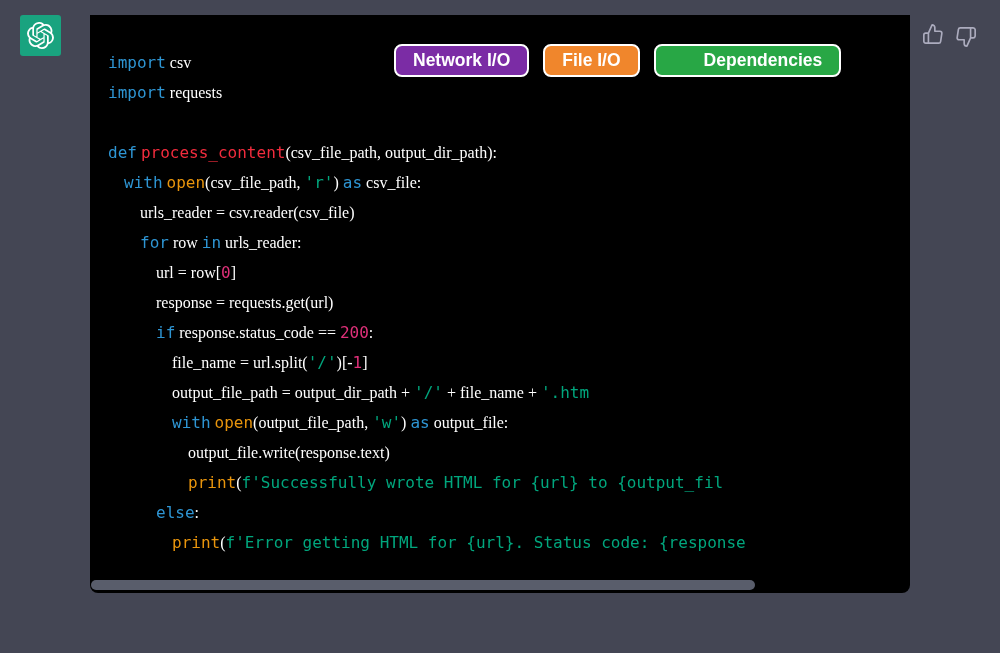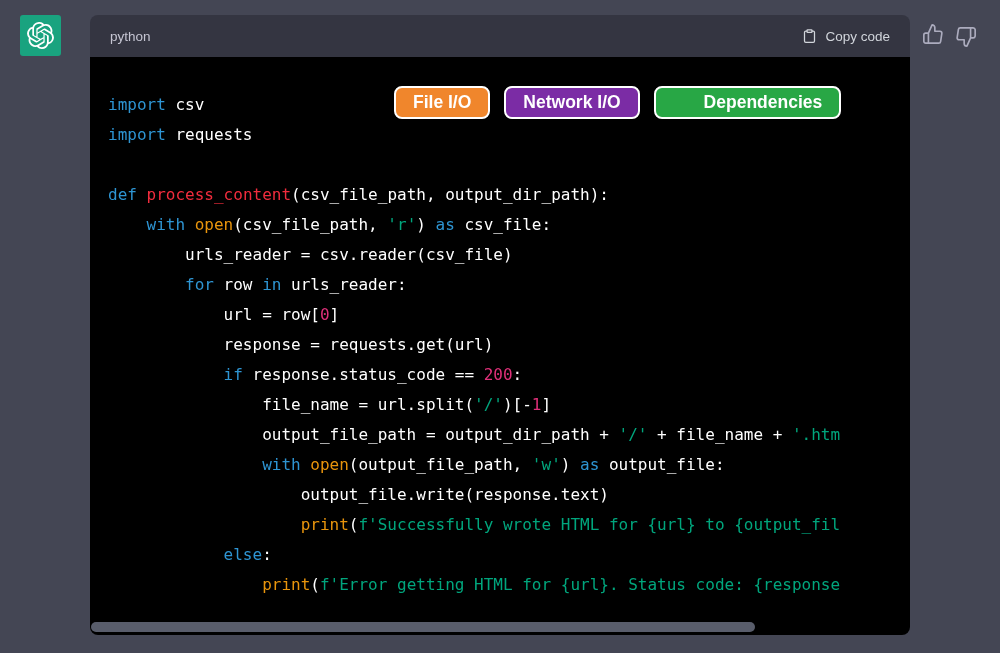--- a/index.html
+++ b/index.html
@@ -62,21 +62,21 @@
     line-height: 30px;
     white-space: pre;
     color: #ffffff;
   }
   .code-line { height: 30px; }
   .tok-kw  { color: #2e95d3; text-align: center; }
   .tok-fn  { color: #f22c3d; }
   .tok-bi  { color: #e9950c; }
   .tok-str { color: #00a67d; }
   .tok-num { color: #df3079; }
-  .tok-pl  { color: #ffffff; }
+  .tok-pl  { color: #ffffff; font-family: Liberation Serif, serif; }
   
   .badge-row {
     position: absolute; left: 304px; top: 29px;
     display: flex; gap: 14px;
   }
   .badge {
     height: 33px;
     box-sizing: border-box;
     border: 2px solid #ffffff;
     border-radius: 8px;
@@ -116,37 +116,25 @@
 
   <div class="avatar">
     <span style="display:flex">
       <svg width="27" height="27" viewBox="0 0 24 24" fill="#ffffff" xmlns="http://www.w3.org/2000/svg">
         <path d="M22.2819 9.8211a5.9847 5.9847 0 0 0-.5157-4.9108 6.0462 6.0462 0 0 0-6.5098-2.9A6.0651 6.0651 0 0 0 4.9807 4.1818a5.9847 5.9847 0 0 0-3.9977 2.9 6.0462 6.0462 0 0 0 .7427 7.0966 5.98 5.98 0 0 0 .511 4.9107 6.051 6.051 0 0 0 6.5146 2.9001A5.9847 5.9847 0 0 0 13.2599 24a6.0557 6.0557 0 0 0 5.7718-4.2058 5.9894 5.9894 0 0 0 3.9977-2.9001 6.0557 6.0557 0 0 0-.7475-7.073zm-9.022 12.6081a4.4755 4.4755 0 0 1-2.8764-1.0408l.1419-.0804 4.7783-2.7582a.7948.7948 0 0 0 .3927-.6813v-6.7369l2.02 1.1686a.071.071 0 0 1 .038.052v5.5826a4.504 4.504 0 0 1-4.4945 4.4944zm-9.6607-4.1254a4.4708 4.4708 0 0 1-.5346-3.0137l.142.0852 4.783 2.7582a.7712.7712 0 0 0 .7806 0l5.8428-3.3685v2.3324a.0804.0804 0 0 1-.0332.0615L9.74 19.9502a4.4992 4.4992 0 0 1-6.1408-1.6464zM2.3408 7.8956a4.485 4.485 0 0 1 2.3655-1.9728V11.6a.7664.7664 0 0 0 .3879.6765l5.8144 3.3543-2.0201 1.1685a.0757.0757 0 0 1-.071 0l-4.8303-2.7865A4.504 4.504 0 0 1 2.3408 7.8956zm16.5963 3.8558L13.1038 8.364 15.1192 7.2a.0757.0757 0 0 1 .071 0l4.8303 2.7913a4.4944 4.4944 0 0 1-.6765 8.1042v-5.6772a.79.79 0 0 0-.407-.667zm2.0107-3.0231l-.142-.0852-4.7735-2.7818a.7759.7759 0 0 0-.7854 0L9.409 9.2297V6.8974a.0662.0662 0 0 1 .0284-.0615l4.8303-2.7866a4.4992 4.4992 0 0 1 6.6802 4.66zM8.3065 12.863l-2.02-1.1638a.0804.0804 0 0 1-.038-.0567V6.0742a4.4992 4.4992 0 0 1 7.3757-3.4537l-.142.0805L8.704 5.459a.7948.7948 0 0 0-.3927.6813zm1.0976-2.3654l2.602-1.4998 2.6069 1.4998v2.9994l-2.5974 1.4997-2.6067-1.4997z"></path>
       </svg>
     </span>
   </div>
 
   <div class="code-block">
-    <div class="code-header">
-      <span class="lang-label">python</span>
-      <button class="copy-btn">
-        <span style="display:flex">
-          <svg width="15" height="16" viewBox="0 0 24 24" fill="none" stroke="#d1d5db" stroke-width="2" stroke-linecap="round" stroke-linejoin="round">
-            <path d="M16 4h2a2 2 0 0 1 2 2v14a2 2 0 0 1-2 2H6a2 2 0 0 1-2-2V6a2 2 0 0 1 2-2h2"></path>
-            <rect x="8" y="2" width="8" height="4" rx="1" ry="1"></rect>
-          </svg>
-        </span>
-        <span>Copy code</span>
-      </button>
-    </div>
     <div class="code-area">
       <pre class="code-content"><div class="code-line"><span class="tok-kw" style="color: rgb(46, 149, 211);">import</span><span class="tok-pl" style="color: rgb(255, 255, 255);"> csv</span></div><div class="code-line"><span class="tok-kw" style="color: rgb(46, 149, 211);">import</span><span class="tok-pl" style="color: rgb(255, 255, 255);"> requests</span></div><div class="code-line">&nbsp;</div><div class="code-line"><span class="tok-kw" style="color: rgb(46, 149, 211);">def</span><span class="tok-pl" style="color: rgb(255, 255, 255);"> </span><span class="tok-fn" style="color: rgb(242, 44, 61);">process_content</span><span class="tok-pl" style="color: rgb(255, 255, 255);">(csv_file_path, output_dir_path):</span></div><div class="code-line"><span class="tok-pl" style="color: rgb(255, 255, 255);">    </span><span class="tok-kw" style="color: rgb(46, 149, 211);">with</span><span class="tok-pl" style="color: rgb(255, 255, 255);"> </span><span class="tok-bi" style="color: rgb(233, 149, 12);">open</span><span class="tok-pl" style="color: rgb(255, 255, 255);">(csv_file_path, </span><span class="tok-str" style="color: rgb(0, 166, 125);">'r'</span><span class="tok-pl" style="color: rgb(255, 255, 255);">) </span><span class="tok-kw" style="color: rgb(46, 149, 211);">as</span><span class="tok-pl" style="color: rgb(255, 255, 255);"> csv_file:</span></div><div class="code-line"><span class="tok-pl" style="color: rgb(255, 255, 255);">        urls_reader = csv.reader(csv_file)</span></div><div class="code-line"><span class="tok-pl" style="color: rgb(255, 255, 255);">        </span><span class="tok-kw" style="color: rgb(46, 149, 211);">for</span><span class="tok-pl" style="color: rgb(255, 255, 255);"> row </span><span class="tok-kw" style="color: rgb(46, 149, 211);">in</span><span class="tok-pl" style="color: rgb(255, 255, 255);"> urls_reader:</span></div><div class="code-line"><span class="tok-pl" style="color: rgb(255, 255, 255);">            url = row[</span><span class="tok-num" style="color: rgb(223, 48, 121);">0</span><span class="tok-pl" style="color: rgb(255, 255, 255);">]</span></div><div class="code-line"><span class="tok-pl" style="color: rgb(255, 255, 255);">            response = requests.get(url)</span></div><div class="code-line"><span class="tok-pl" style="color: rgb(255, 255, 255);">            </span><span class="tok-kw" style="color: rgb(46, 149, 211);">if</span><span class="tok-pl" style="color: rgb(255, 255, 255);"> response.status_code == </span><span class="tok-num" style="color: rgb(223, 48, 121);">200</span><span class="tok-pl" style="color: rgb(255, 255, 255);">:</span></div><div class="code-line"><span class="tok-pl" style="color: rgb(255, 255, 255);">                file_name = url.split(</span><span class="tok-str" style="color: rgb(0, 166, 125);">'/'</span><span class="tok-pl" style="color: rgb(255, 255, 255);">)[-</span><span class="tok-num" style="color: rgb(223, 48, 121);">1</span><span class="tok-pl" style="color: rgb(255, 255, 255);">]</span></div><div class="code-line"><span class="tok-pl" style="color: rgb(255, 255, 255);">                output_file_path = output_dir_path + </span><span class="tok-str" style="color: rgb(0, 166, 125);">'/'</span><span class="tok-pl" style="color: rgb(255, 255, 255);"> + file_name + </span><span class="tok-str" style="color: rgb(0, 166, 125);">'.htm</span></div><div class="code-line"><span class="tok-pl" style="color: rgb(255, 255, 255);">                </span><span class="tok-kw" style="color: rgb(46, 149, 211);">with</span><span class="tok-pl" style="color: rgb(255, 255, 255);"> </span><span class="tok-bi" style="color: rgb(233, 149, 12);">open</span><span class="tok-pl" style="color: rgb(255, 255, 255);">(output_file_path, </span><span class="tok-str" style="color: rgb(0, 166, 125);">'w'</span><span class="tok-pl" style="color: rgb(255, 255, 255);">) </span><span class="tok-kw" style="color: rgb(46, 149, 211);">as</span><span class="tok-pl" style="color: rgb(255, 255, 255);"> output_file:</span></div><div class="code-line"><span class="tok-pl" style="color: rgb(255, 255, 255);">                    output_file.write(response.text)</span></div><div class="code-line"><span class="tok-pl" style="color: rgb(255, 255, 255);">                    </span><span class="tok-bi" style="color: rgb(233, 149, 12);">print</span><span class="tok-pl" style="color: rgb(255, 255, 255);">(</span><span class="tok-str" style="color: rgb(0, 166, 125);">f'Successfully wrote HTML for {url} to {output_fil</span></div><div class="code-line"><span class="tok-pl" style="color: rgb(255, 255, 255);">            </span><span class="tok-kw" style="color: rgb(46, 149, 211);">else</span><span class="tok-pl" style="color: rgb(255, 255, 255);">:</span></div><div class="code-line"><span class="tok-pl" style="color: rgb(255, 255, 255);">                </span><span class="tok-bi" style="color: rgb(233, 149, 12);">print</span><span class="tok-pl" style="color: rgb(255, 255, 255);">(</span><span class="tok-str" style="color: rgb(0, 166, 125);">f'Error getting HTML for {url}. Status code: {response</span></div></pre>
       <div class="badge-row">
+          <div class="badge" style="background: rgb(123, 44, 165);">Network I/O</div>
           <div class="badge" style="background: rgb(240, 134, 44);">File I/O</div>
-          <div class="badge" style="background: rgb(123, 44, 165);">Network I/O</div>
           <div class="badge" style="background: rgb(40, 167, 69); padding-left: 48px;">Dependencies</div>
         </div>
       <div class="hscroll-thumb"></div>
     </div>
   </div>
 
   <div class="feedback">
     <button class="fb-btn">
       <span style="display:flex">
         <svg width="22" height="22" viewBox="0 0 24 24" fill="none" stroke="currentColor" stroke-width="1.8" stroke-linecap="round" stroke-linejoin="round">

